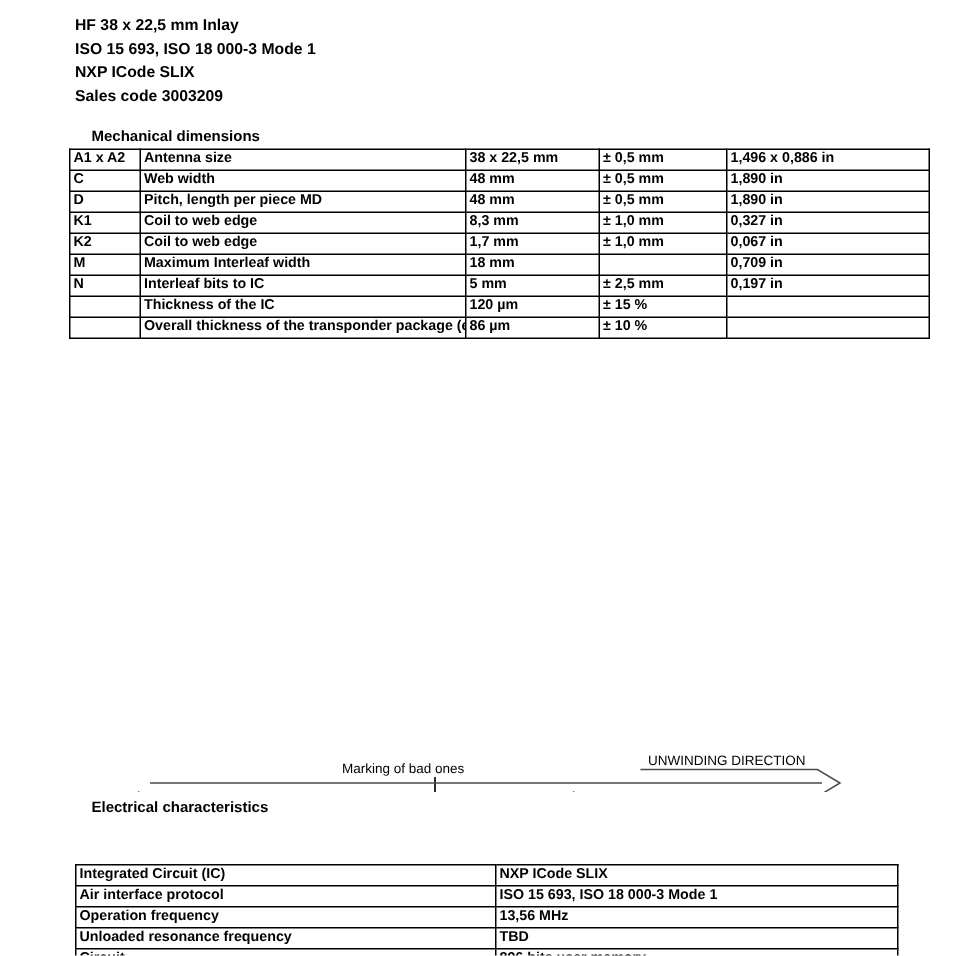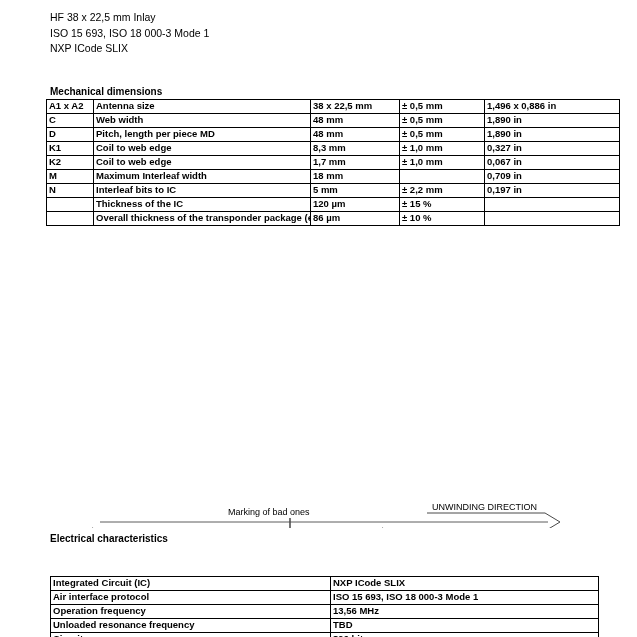--- a/index.html
+++ b/index.html
@@ -15,30 +15,31 @@
     color: #000000;
     overflow: hidden;
   }
 
   
   .header {
     position: absolute;
     left: 50px;
     top: 10px;
     font-size: 10.5px;
-    font-weight: normal;
+    font-weight: bold;
     line-height: 15.5px;
   }
   .header div { white-space: nowrap; }
 
   
   .section-title {
     position: absolute;
     font-size: 10px;
     font-weight: bold;
+    margin-left: 11px;
   }
   #mech-title { left: 50px; top: 86px; }
   #elec-title { left: 50px; top: 533px; }
 
   
   table.dt {
     position: absolute;
     border-collapse: collapse;
     font-size: 9.5px;
     table-layout: fixed;
@@ -90,20 +91,21 @@
     fill: #777777;
   }
 </style>
 </head>
 <body>
 
 <div class="header">
   <div>HF 38 x 22,5 mm Inlay</div>
   <div>ISO 15 693, ISO 18 000-3 Mode 1</div>
   <div>NXP ICode SLIX</div>
+  <div>Sales code 3003209</div>
 </div>
 
 <div class="section-title" id="mech-title">Mechanical dimensions</div>
 
 <table class="dt" id="mech-table">
   <tbody>
     <tr>
       <td class="c-sym">A1 x A2</td>
       <td class="c-desc">Antenna size</td>
       <td class="c-val">38 x 22,5 mm</td>
@@ -142,21 +144,21 @@
       <td class="c-sym">M</td>
       <td class="c-desc">Maximum Interleaf width</td>
       <td class="c-val">18 mm</td>
       <td class="c-tol"></td>
       <td class="c-in">0,709 in</td>
     </tr>
     <tr>
       <td class="c-sym">N</td>
       <td class="c-desc">Interleaf bits to IC</td>
       <td class="c-val">5 mm</td>
-      <td class="c-tol">± 2,2 mm</td>
+      <td class="c-tol">± 2,5 mm</td>
       <td class="c-in">0,197 in</td>
     </tr>
     <tr>
       <td class="c-sym"></td>
       <td class="c-desc">Thickness of the IC</td>
       <td class="c-val">120 µm</td>
       <td class="c-tol">± 15 %</td>
       <td class="c-in"></td>
     </tr>
     <tr>

